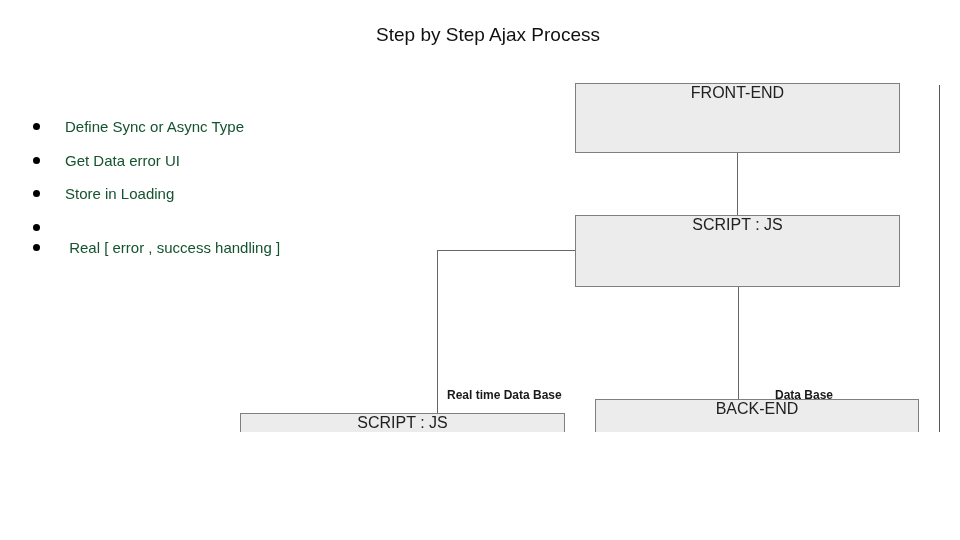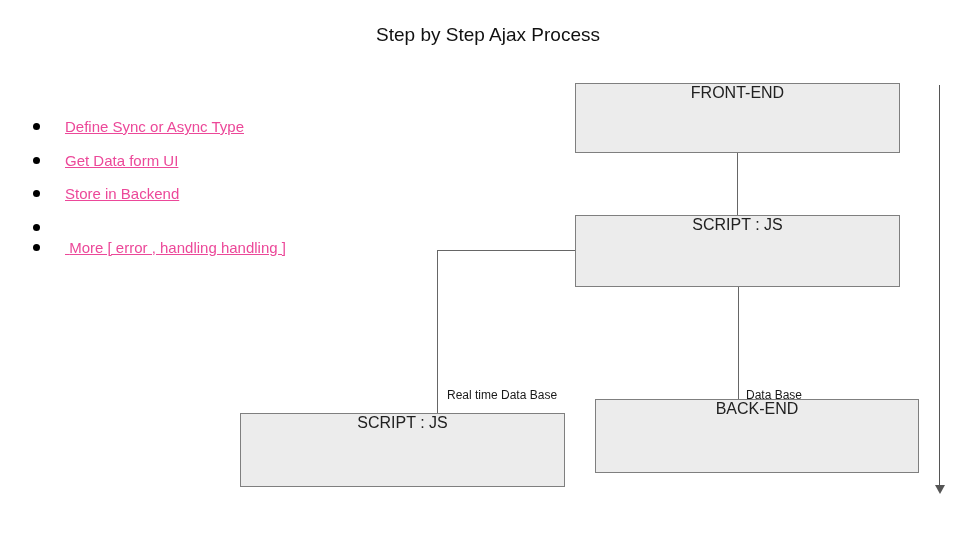--- a/index.html
+++ b/index.html
@@ -1,29 +1,29 @@
 <!DOCTYPE html>
 <html><head>
 <meta charset="utf-8">
 <style>
   html,body{margin:0;padding:0;background:#fff;}
   #stage{
-    position:relative;width:960px;height:540px;background:#fff;overflow:hidden;
+    position:relative;width:960px;height:432px;background:#fff;overflow:hidden;
     font-family:"Liberation Sans","DejaVu Sans",sans-serif;color:#1a1a1a;
   }
   .title{
     position:absolute;left:0;right:0;top:24px;padding-left:16px;
     text-align:center;font-size:19px;color:#111;
   }
   ul.bullets{
     position:absolute;left:30px;top:110px;margin:0;padding:0;list-style:none;
     width:320px;
   }
   ul.bullets li{
-    display:flex;align-items:flex-start;line-height:33.6px;font-size:15px;color:#ec4899;text-decoration:underline;
+    display:flex;align-items:flex-start;line-height:33.6px;font-size:15px;color:#14532d;
   }
   ul.bullets .dot{
     width:7px;height:7px;border-radius:50%;background:#000;flex:0 0 auto;
     margin:13px 25px 0 3px;
   }
   ul.bullets .bullet-text{white-space:pre-wrap;}
   .node{
     position:absolute;background:#ececec;border:1px solid #7f7f7f;
     display:flex;align-items:flex-start;justify-content:center;
     font-size:16px;color:#212121;box-sizing:border-box;
@@ -37,51 +37,51 @@
   #conn-script-backend{left:738px;top:287px;width:1px;height:126px;}
   #conn-script-left-h{left:437px;top:250px;width:138px;height:1px;}
   #conn-script-left-v{left:437px;top:250px;width:1px;height:163px;}
   #flow-arrow-line{left:939px;top:85px;width:1px;height:400px;background:#555;}
   #flow-arrowhead{
     position:absolute;left:935px;top:485px;width:0;height:0;
     border-left:5px solid transparent;border-right:5px solid transparent;
     border-top:9px solid #555;
   }
   .edge-label{
-    position:absolute;font-size:12px;font-weight:400;color:#1a1a1a;white-space:nowrap;
+    position:absolute;font-size:12px;font-weight:700;color:#1a1a1a;white-space:nowrap;
   }
   #edge-label-realtime-db{left:447px;top:388px;}
-  #edge-label-db{left:746px;top:388px;}
+  #edge-label-db{left:775px;top:388px;}
 </style>
 </head>
 <body>
 
 <div id="stage">
 
   <div class="title">Step by Step Ajax Process</div>
 
   <ul class="bullets">
       <li>
         <span class="dot"></span>
         <span class="bullet-text">Define Sync or Async Type</span>
       </li>
       <li>
         <span class="dot"></span>
-        <span class="bullet-text">Get Data form UI</span>
+        <span class="bullet-text">Get Data error UI</span>
       </li>
       <li>
         <span class="dot"></span>
-        <span class="bullet-text">Store in Backend</span>
+        <span class="bullet-text">Store in Loading</span>
       </li>
       <li>
         <span class="dot"></span>
       </li>
       <li>
         <span class="dot"></span>
-        <span class="bullet-text"> More [ error , handling handling ]</span>
+        <span class="bullet-text"> Real [ error , success handling ]</span>
       </li>
     </ul>
 
   <div class="line" id="conn-frontend-script"></div>
   <div class="line" id="conn-script-backend"></div>
   <div class="line" id="conn-script-left-h"></div>
   <div class="line" id="conn-script-left-v"></div>
 
   <div class="line" id="flow-arrow-line"></div>
   <div id="flow-arrowhead"></div>

